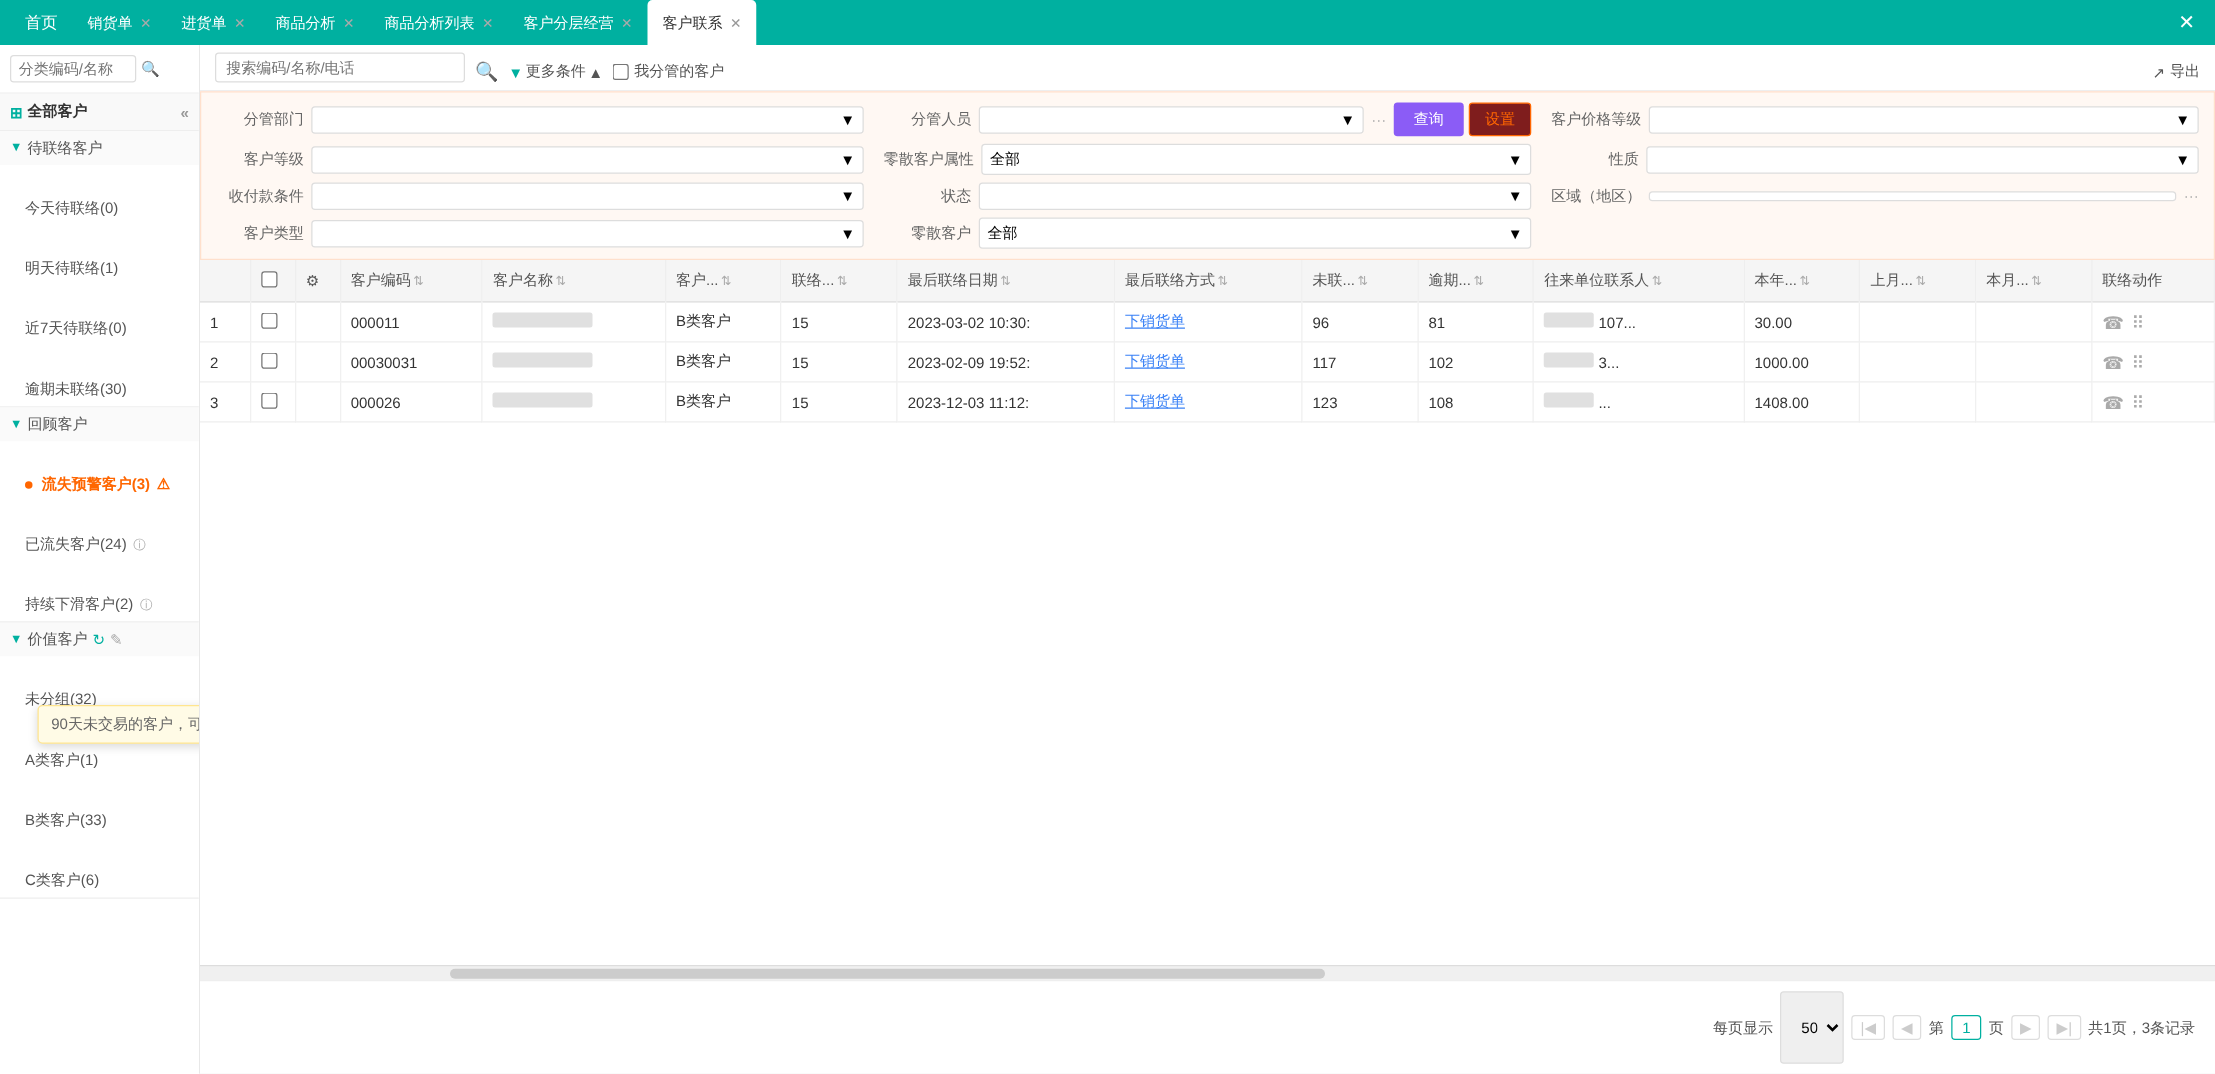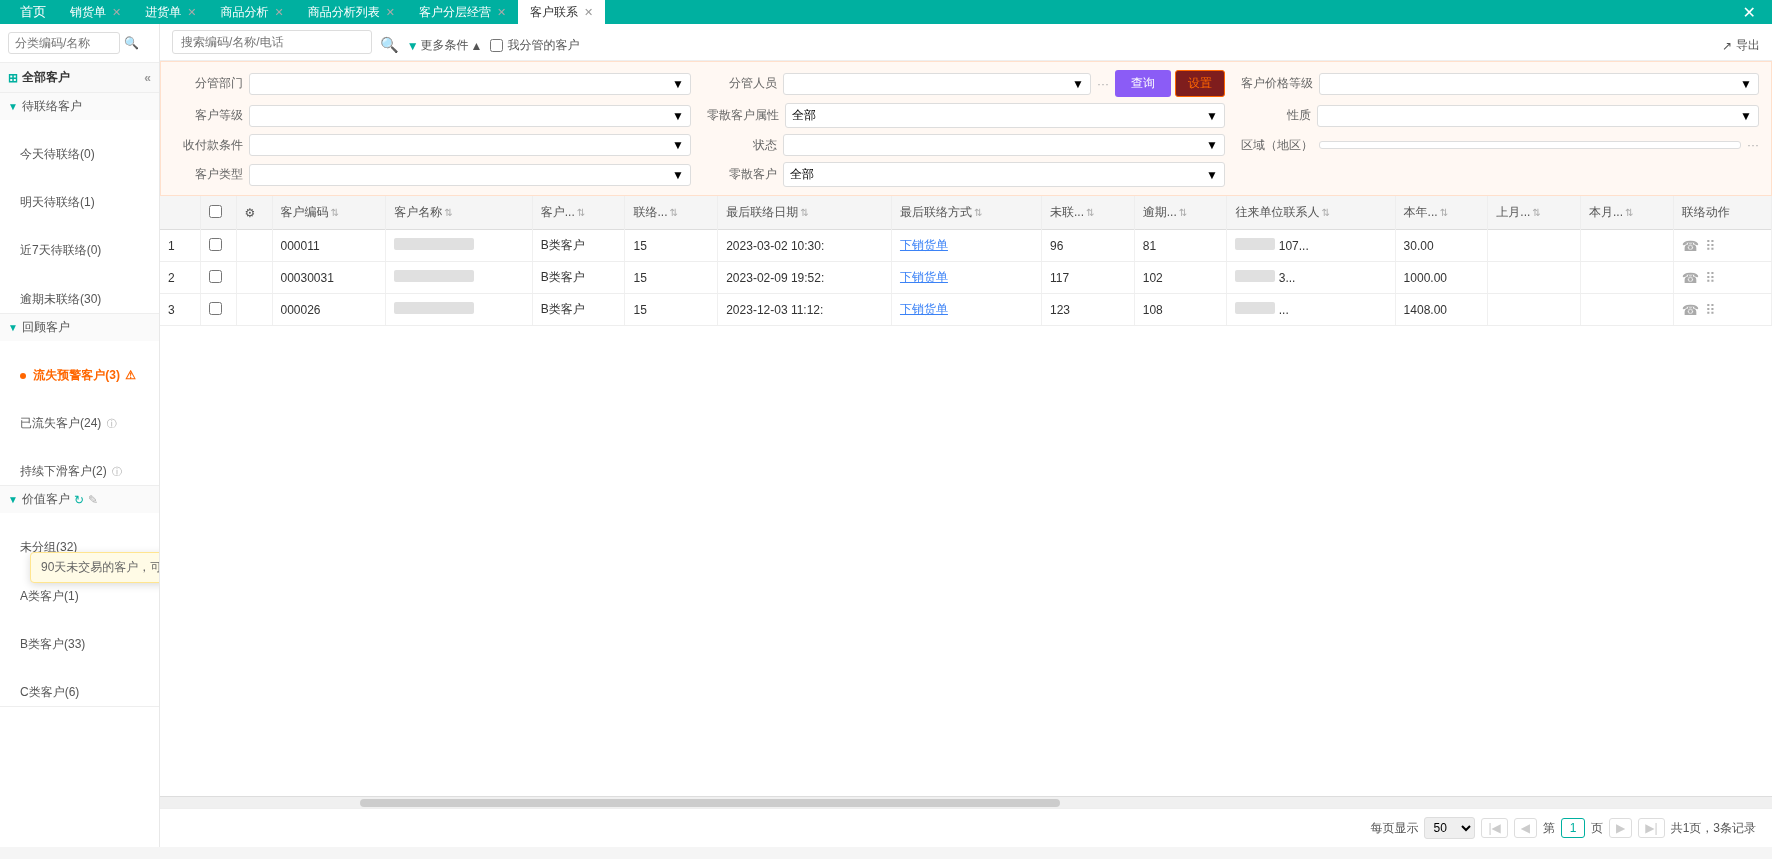--- a/index.html
+++ b/index.html
@@ -3,21 +3,21 @@
   <meta charset="utf-8">
   <style>
     * { box-sizing: border-box; margin: 0; padding: 0; font-family: 'Microsoft YaHei', Arial, sans-serif; font-size: 12px; }
     body { background: #f5f5f5; width: 1772px; min-height: 859px; overflow-x: hidden; }
 
     
     .top-nav {
       background: #00b0a0;
       display: flex;
       align-items: center;
-      height: 24px;
+      height: 36px;
       padding: 0 8px;
       color: white;
     }
     .nav-tab {
       display: flex;
       align-items: center;
       padding: 0 12px;
       height: 36px;
       color: white;
       cursor: pointer;
@@ -67,21 +67,21 @@
     .sidebar-search {
       display: flex;
       align-items: center;
       padding: 8px;
       border-bottom: 1px solid #eee;
     }
     .sidebar-search input {
       border: 1px solid #ddd;
       border-radius: 3px;
       padding: 3px 6px;
-      width: 112px;
+      width: 101px;
       outline: none;
       font-size: 12px;
     }
     .sidebar-search-icon {
       margin-left: 4px;
       color: #999;
       cursor: pointer;
     }
     .sidebar-section-header {
       display: flex;
@@ -336,22 +336,23 @@
       padding: 8px 16px;
       background: white;
       border-top: 1px solid #eee;
       gap: 6px;
       color: #555;
       font-size: 12px;
     }
     .pagination select {
       border: 1px solid #ddd;
       border-radius: 3px;
-      padding: 2px 4px;
-      font-size: 12px;
+      padding: 20px 4px;
+      font-size: 12px;
+      text-align: right;
     }
     .pagination-btn {
       background: none;
       border: 1px solid #ddd;
       border-radius: 3px;
       padding: 2px 6px;
       cursor: pointer;
       color: #555;
       font-size: 12px;
     }

